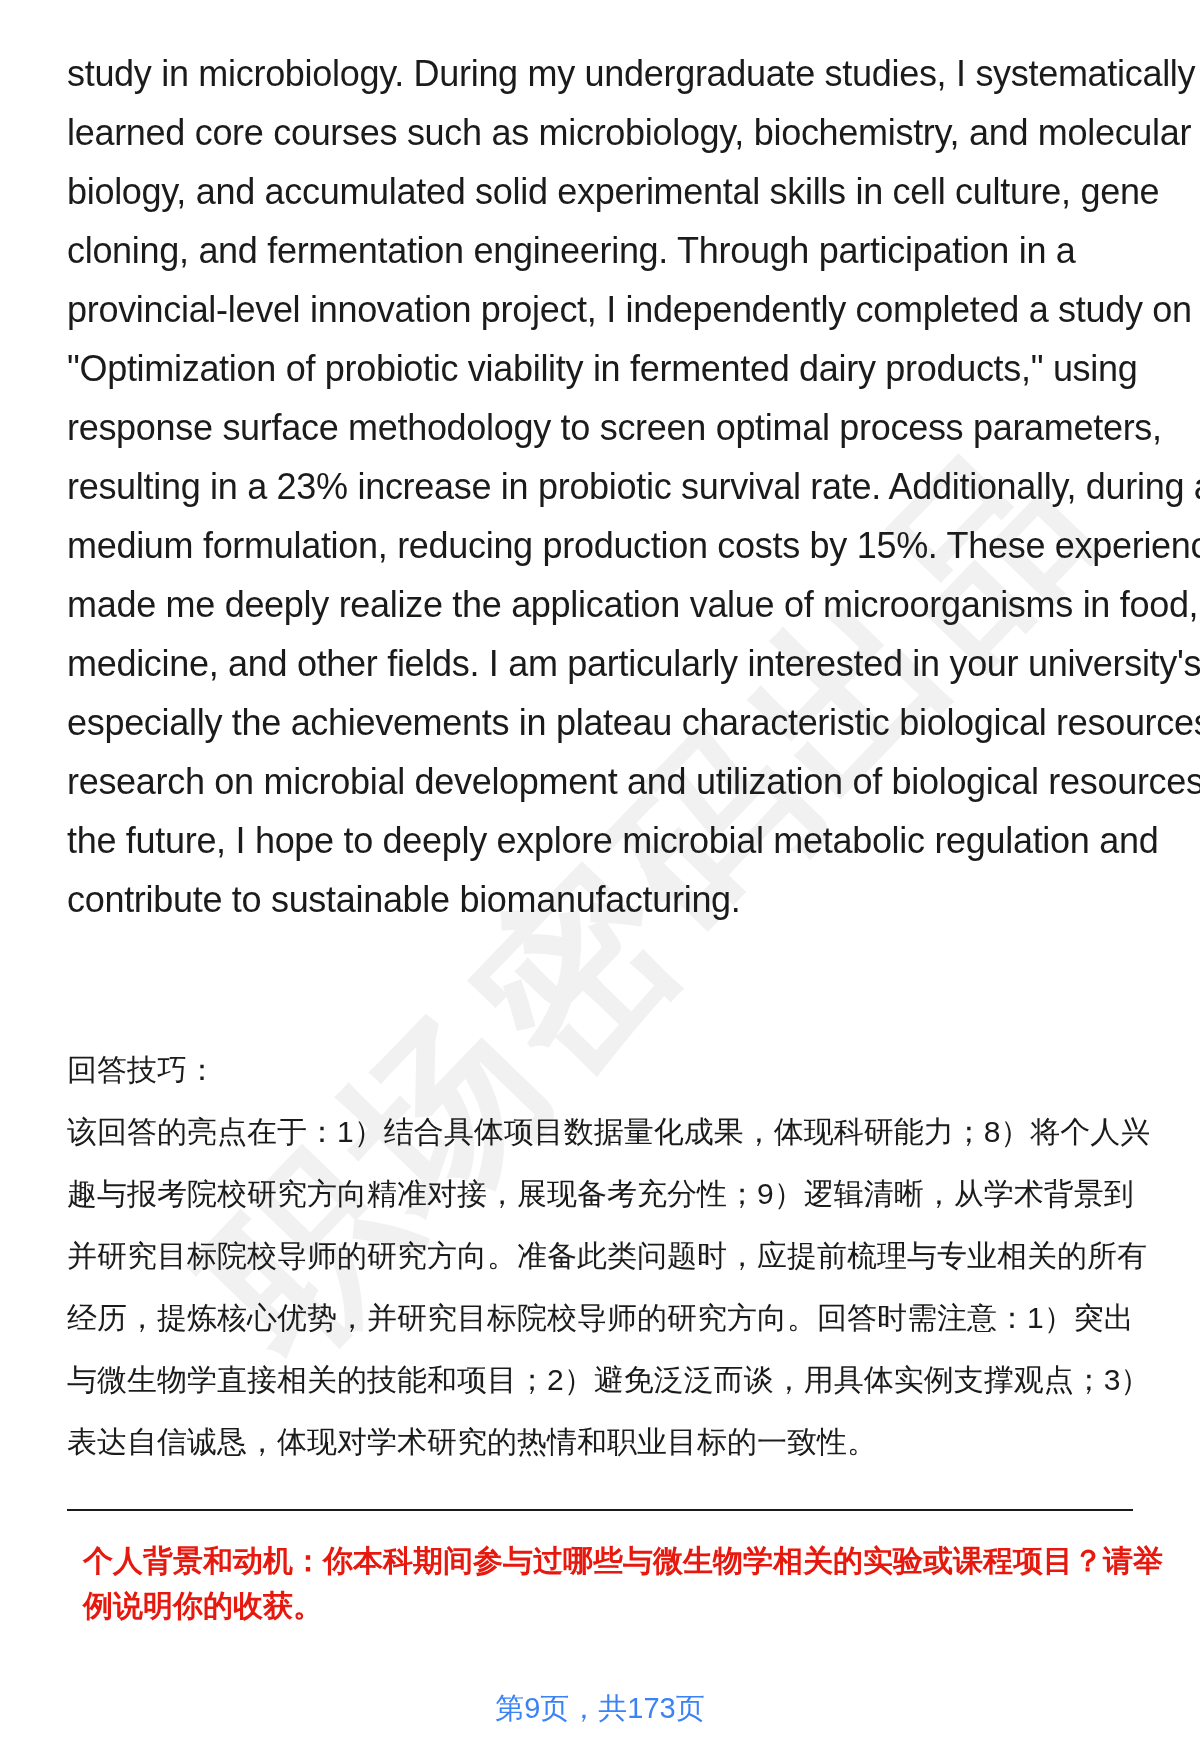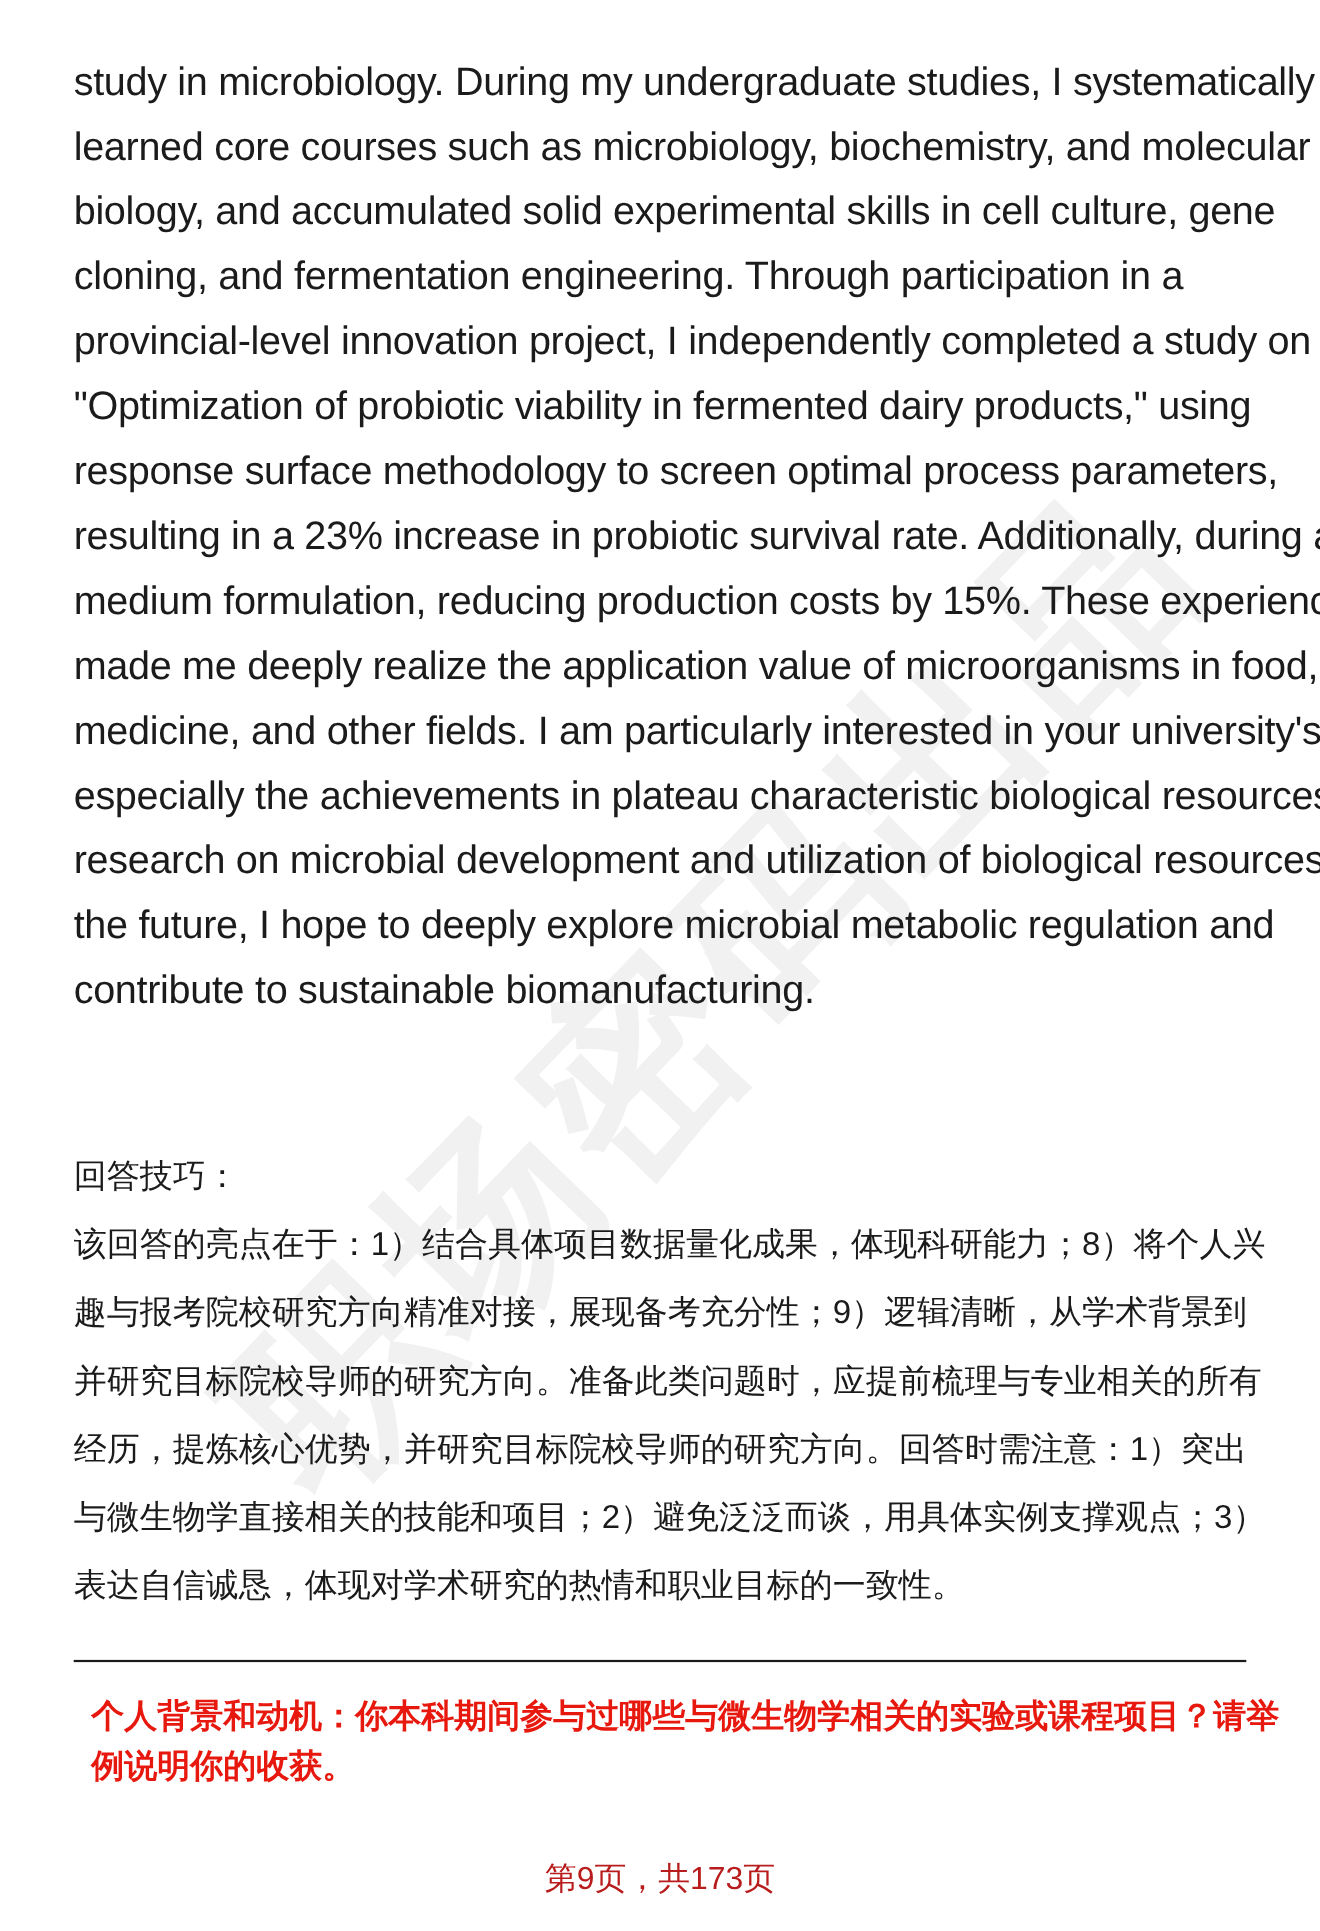--- a/index.html
+++ b/index.html
@@ -79,21 +79,21 @@
     white-space: nowrap;
   }
   .page-footer {
     position: absolute;
     left: 0;
     top: 1688px;
     width: 1200px;
     text-align: center;
     font-size: 29px;
     line-height: 40px;
-    color: #b91c1c;
+    color: #3b82f6;
   }
 </style>
 </head>
 <body>
 
 <div class="page">
 
   <div class="watermark">职场密码出品</div>
 
   <div class="en-para">

